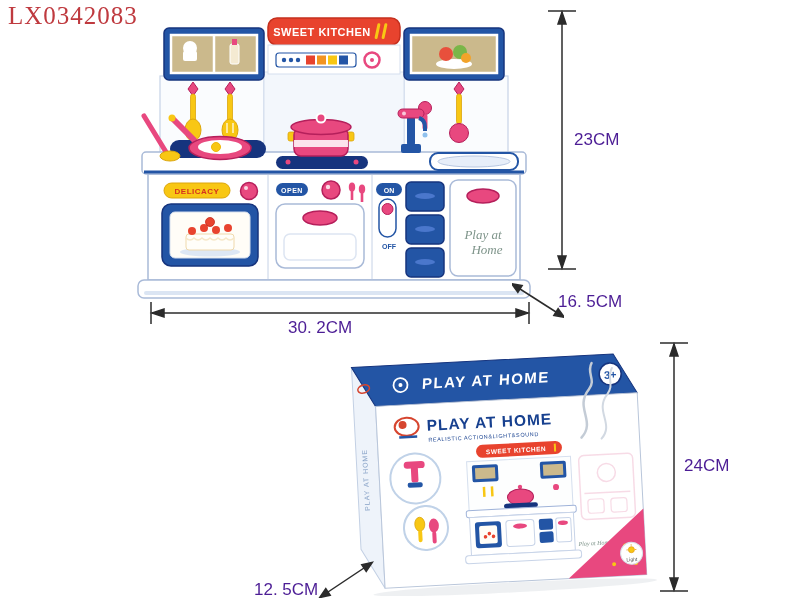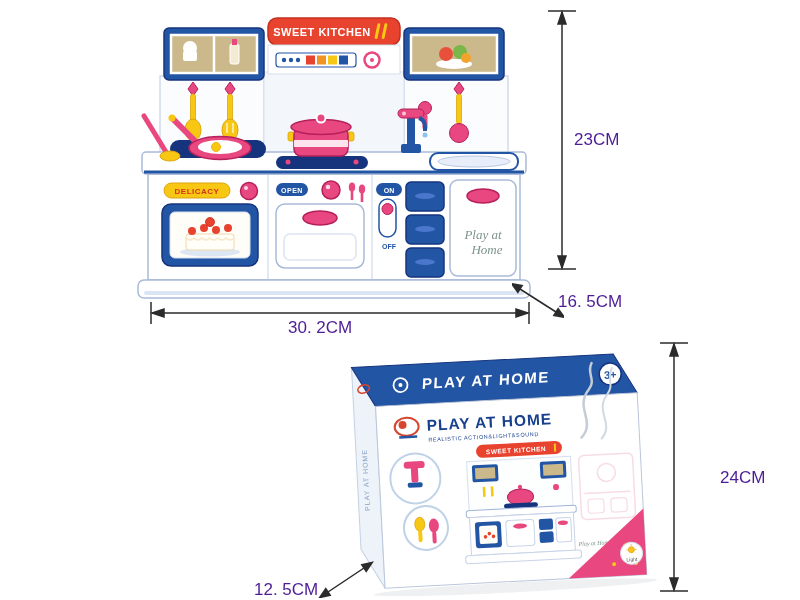--- a/index.html
+++ b/index.html
@@ -8,20 +8,21 @@
   .dim-label{position:absolute;font-size:17px;color:#4c1d95;font-family:"Liberation Sans",sans-serif;white-space:nowrap;}
   .abs{position:absolute;}
   text{font-family:"Liberation Sans",sans-serif;}
   .script{font-family:"Liberation Serif",serif;font-style:italic;}
 </style>
 </head>
 <body>
 
 <div class="page">
 
+  <div class="product-code">LX0342083</div>
 
   <svg class="abs" style="left:118px;top:6px;" width="432" height="300" viewBox="0 0 432 300">
     <g>
 
       <rect x="42" y="70" width="104" height="82" fill="#fafcfe" stroke="#c6d2e6" stroke-width="1.2"></rect>
       <rect x="286" y="70" width="104" height="82" fill="#fafcfe" stroke="#c6d2e6" stroke-width="1.2"></rect>
       <rect x="146" y="66" width="140" height="86" fill="#f3f7fc" stroke="#d5dfee" stroke-width="1"></rect>
 
       <g>
         <rect x="46" y="22" width="100" height="52" rx="5" fill="#2355a5" stroke="#16347e" stroke-width="1.5"></rect>
@@ -358,21 +359,21 @@
 
   <svg class="abs" style="left:656px;top:340px;" width="36" height="254" viewBox="0 0 36 254">
     <g stroke="#2b2b2b" stroke-width="1.5" fill="#2b2b2b">
       <line x1="4" y1="3" x2="32" y2="3"></line>
       <line x1="4" y1="251" x2="32" y2="251"></line>
       <line x1="18" y1="4" x2="18" y2="250"></line>
       <polygon points="14,16 22,16 18,4"></polygon>
       <polygon points="14,238 22,238 18,250"></polygon>
     </g>
   </svg>
-  <div class="dim-label" style="left:684px;top:468px;margin-left:36px;">24CM</div>
+  <div class="dim-label" style="left:684px;top:456px;">24CM</div>
 
   <svg class="abs" style="left:318px;top:556px;" width="56" height="42" viewBox="0 0 56 42">
     <g stroke="#2b2b2b" stroke-width="1.5" fill="#2b2b2b">
       <line x1="10" y1="36" x2="46" y2="12"></line>
       <polygon points="0,-4 10,0 0,4" transform="translate(46,12) rotate(-33.7)"></polygon>
       <polygon points="0,-4 10,0 0,4" transform="translate(10,36) rotate(146.3)"></polygon>
     </g>
   </svg>
   <div class="dim-label" style="left:254px;top:580px;">12. 5CM</div>
 

